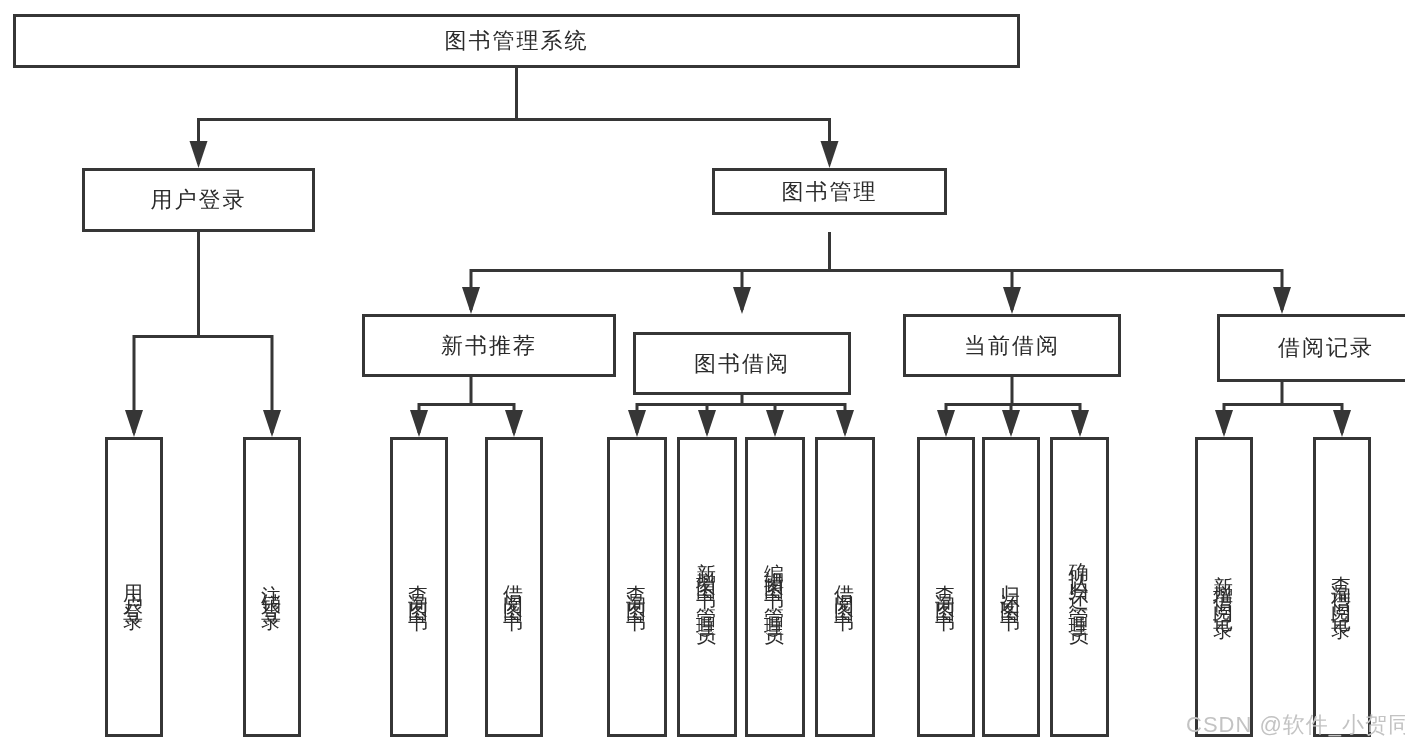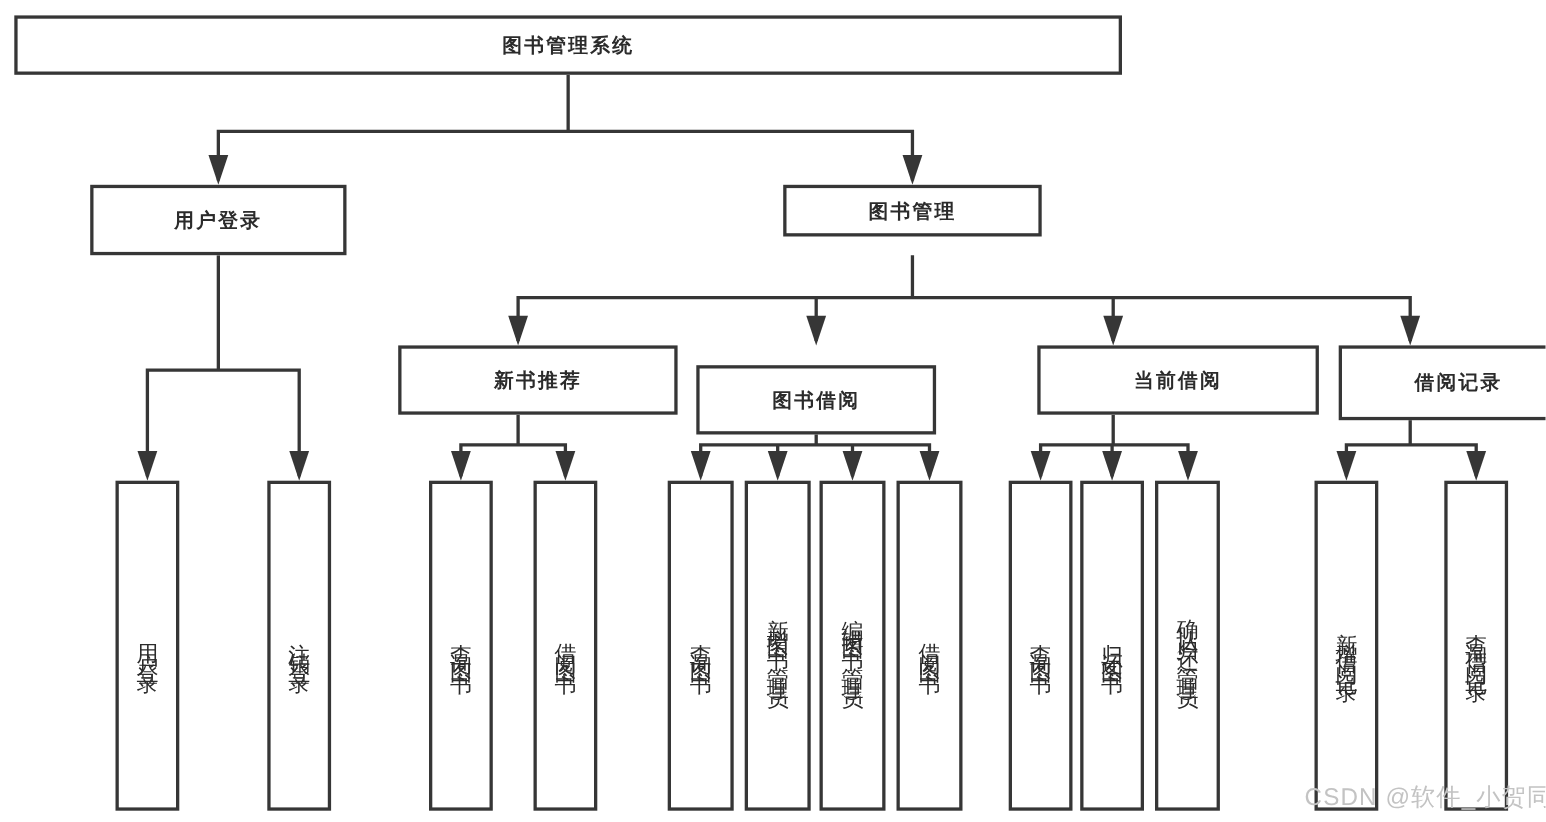--- a/index.html
+++ b/index.html
@@ -19,23 +19,22 @@
   }
   .canvas{position:absolute;inset:0;}
   .connector-svg{position:absolute;left:0;top:0;width:1405px;height:747px;color:var(--line);}
   .connector-svg path{stroke:currentColor;stroke-width:3;fill:none;}
   .connector-svg polygon{fill:currentColor;stroke:none;}
   .hnode{
     position:absolute;box-sizing:border-box;
     border:3px solid var(--line);
     background:#fff;
     display:flex;align-items:center;justify-content:center;
-    font-size:18px;letter-spacing:2px;color:var(--text);
+    font-size:22px;letter-spacing:2px;color:var(--text);
     z-index:2;
-    font-weight:bold;
   }
   .vnode{
     position:absolute;box-sizing:border-box;
     border:3px solid var(--line);
     background:#fff;
     display:flex;align-items:center;justify-content:center;
     writing-mode:vertical-rl;text-orientation:mixed;
     font-size:20px;letter-spacing:9px;color:var(--text);
     z-index:2;
   }
@@ -87,21 +86,21 @@
     <polygon points="1333,410 1351,410 1342,437"></polygon>
   </svg>
 
   <div class="hnode" style="left:13px;top:14px;width:1007px;height:54px;">图书管理系统</div>
 
   <div class="hnode" style="left:82px;top:168px;width:233px;height:64px;">用户登录</div>
   <div class="hnode" style="left:712px;top:168px;width:235px;height:47px;">图书管理</div>
 
   <div class="hnode" style="left:362px;top:314px;width:254px;height:63px;">新书推荐</div>
   <div class="hnode" style="left:633px;top:332px;width:218px;height:63px;">图书借阅</div>
-  <div class="hnode" style="left:943px;top:314px;width:256px;height:63px;">当前借阅</div>
+  <div class="hnode" style="left:903px;top:314px;width:218px;height:63px;">当前借阅</div>
   <div class="hnode" style="left:1173px;top:314px;width:218px;height:68px;margin-left:44px;">借阅记录</div>
 
   <div class="vnode" style="left:105px;top:437px;width:58px;height:300px;">用户登录</div>
   <div class="vnode" style="left:243px;top:437px;width:58px;height:300px;">注销登录</div>
 
   <div class="vnode" style="left:390px;top:437px;width:58px;height:300px;">查询图书</div>
   <div class="vnode" style="left:485px;top:437px;width:58px;height:300px;">借阅图书</div>
 
   <div class="vnode" style="left:607px;top:437px;width:60px;height:300px;">查询图书</div>
   <div class="vnode" style="left:677px;top:437px;width:60px;height:300px;">新增图书（管理员）</div>

